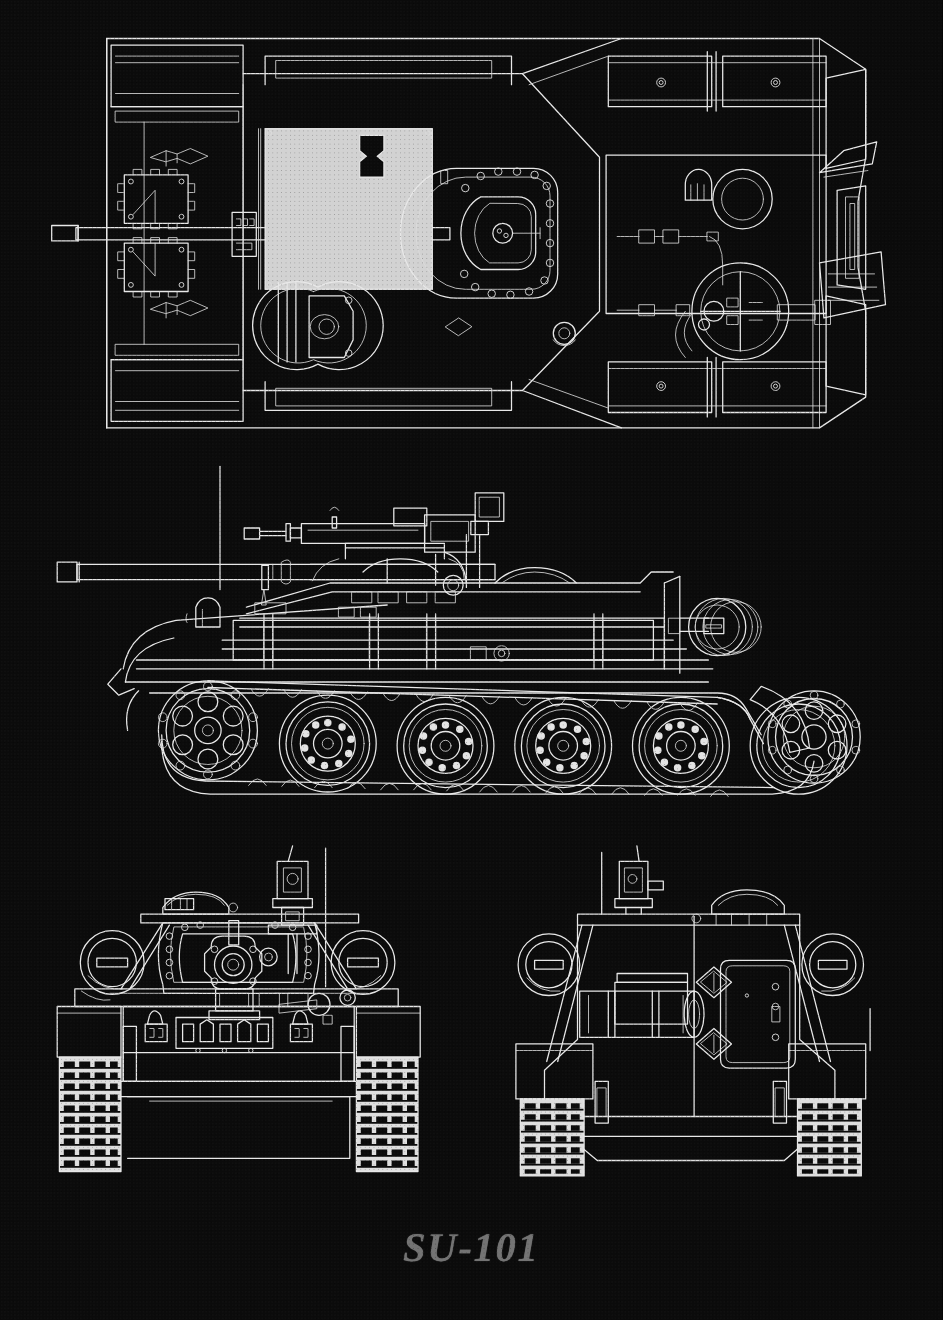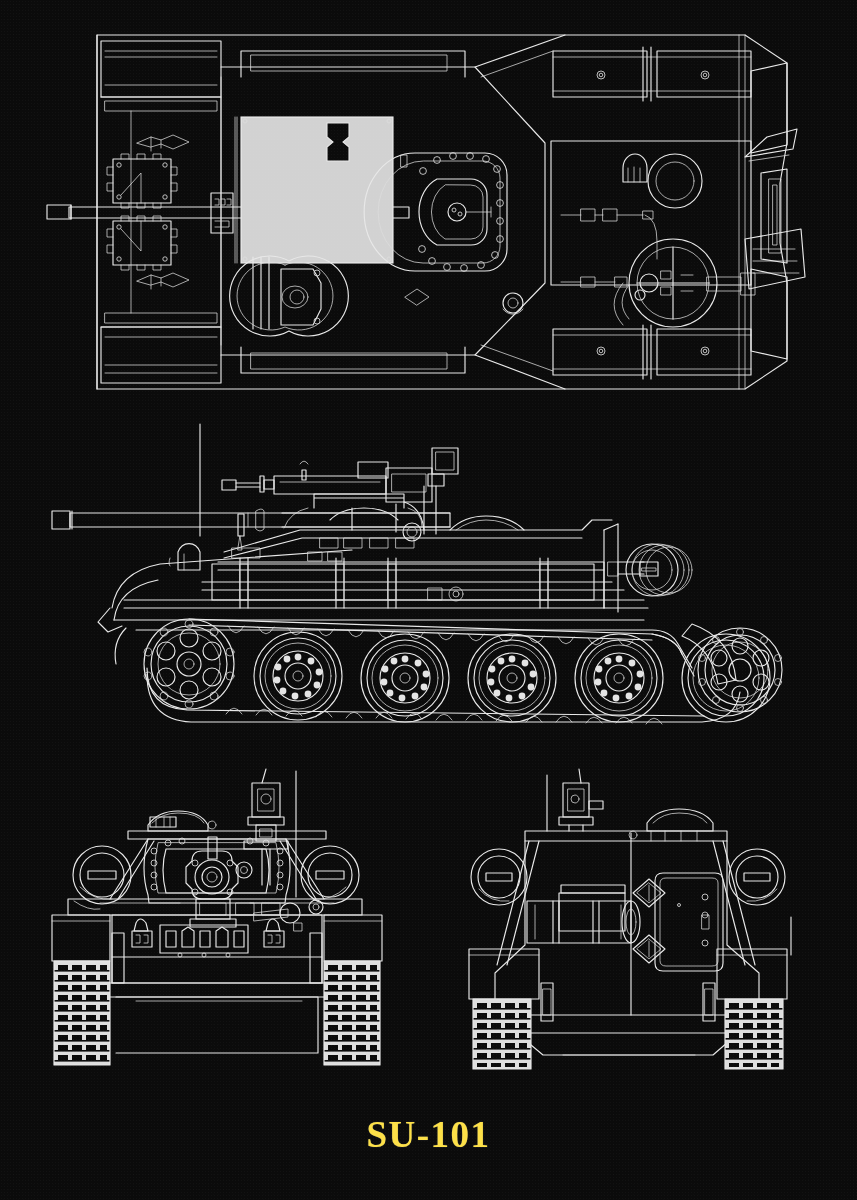--- a/index.html
+++ b/index.html
@@ -45,27 +45,28 @@
 
   #title-block {
     position: absolute;
     left: 0;
     right: 0;
     top: 1116px;
     text-align: center;
   }
   #title-block .title {
     display: inline-block;
-    color: #fde047;
+    color: #737373;
     font-family: "Liberation Serif", serif;
     font-weight: 700;
     font-size: 37px;
     letter-spacing: 1.5px;
     line-height: 1;
     text-shadow: 0 0 1px rgba(255,255,255,.35);
+    font-style: italic;
   }
 </style>
 </head>
 <body>
 
 <div id="poster">
 
   <div class="view" style="left:45px; top:33px;">
     <svg width="750" height="358" viewBox="0 0 750 358" aria-hidden="true">
 

